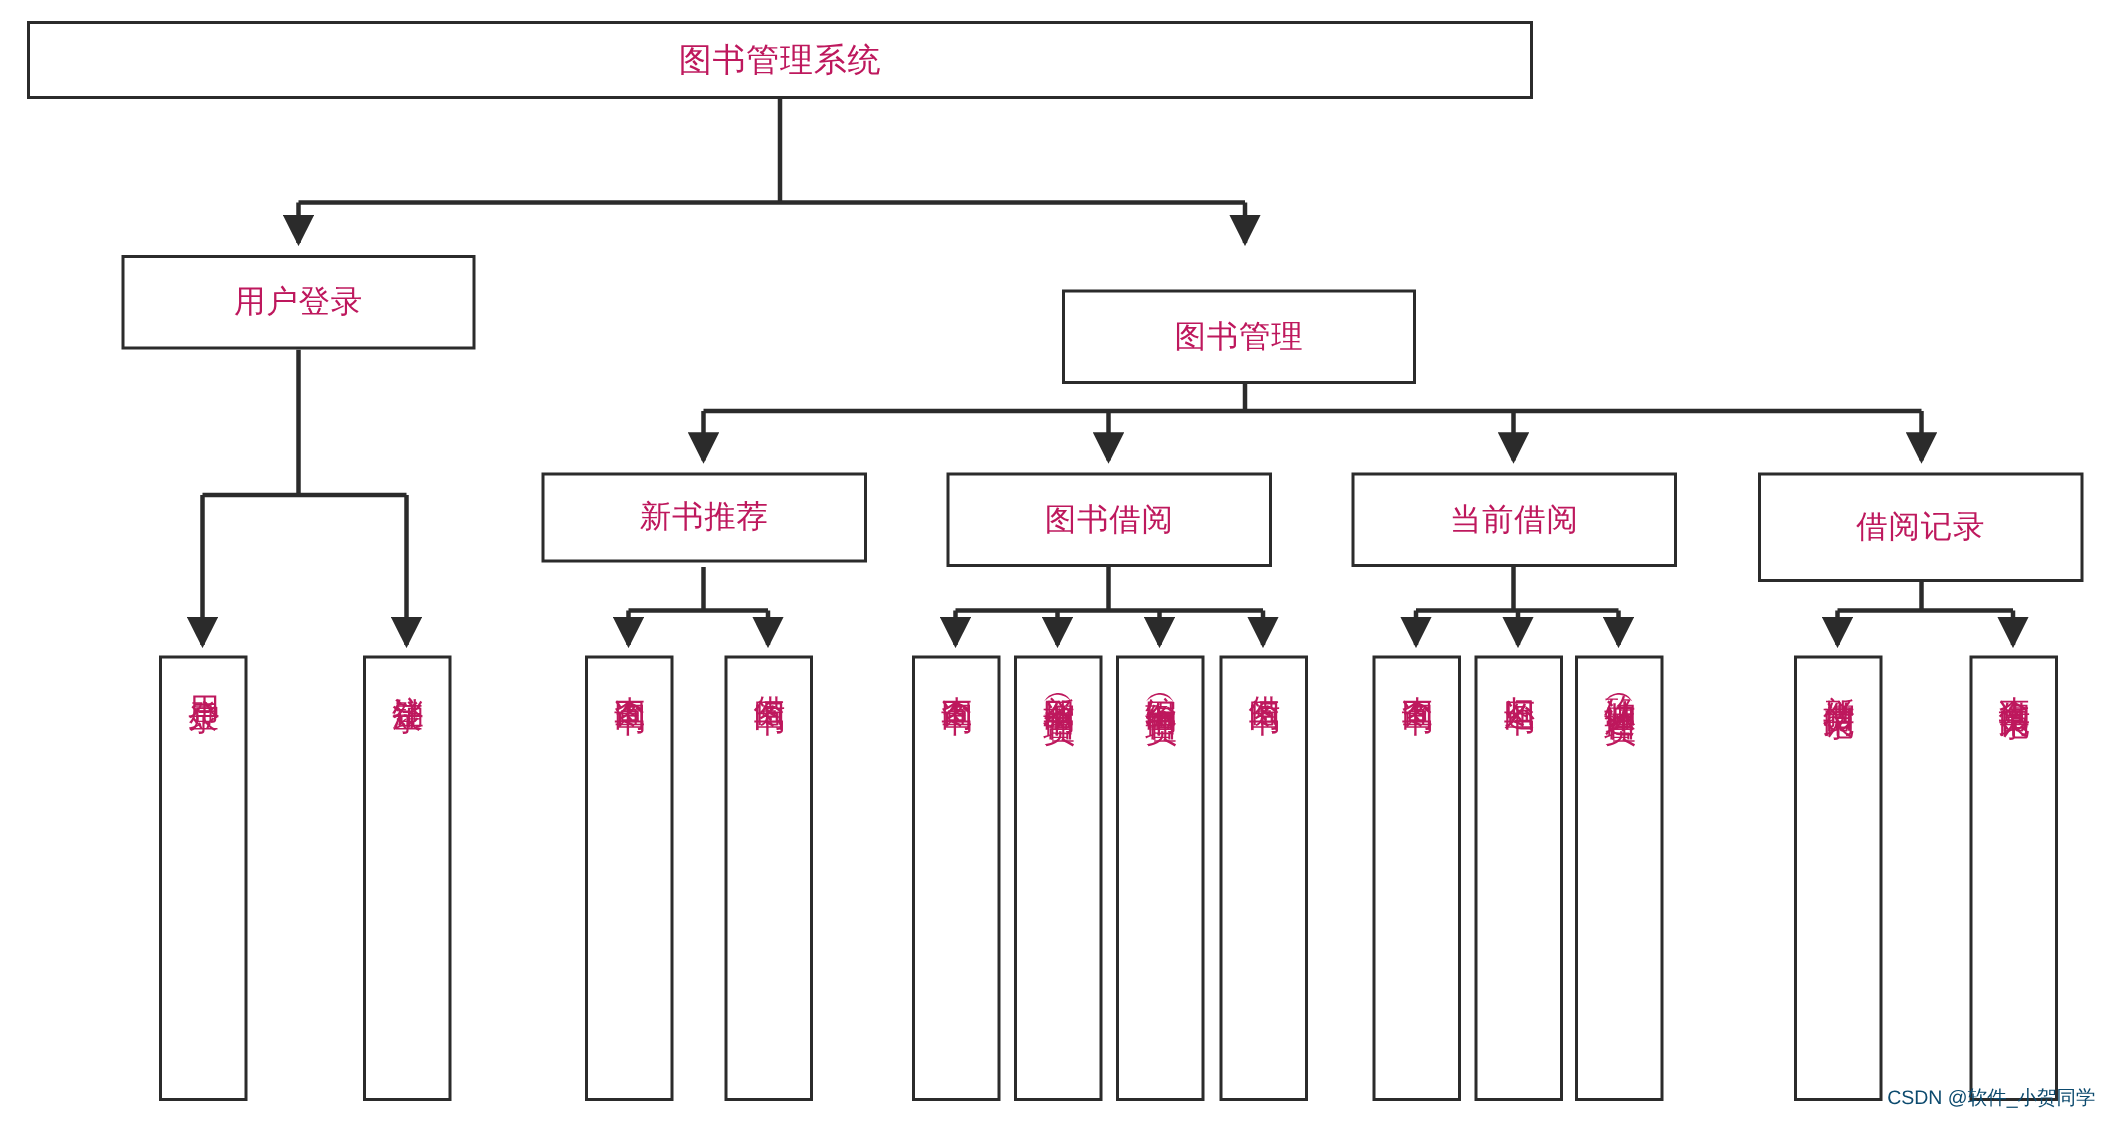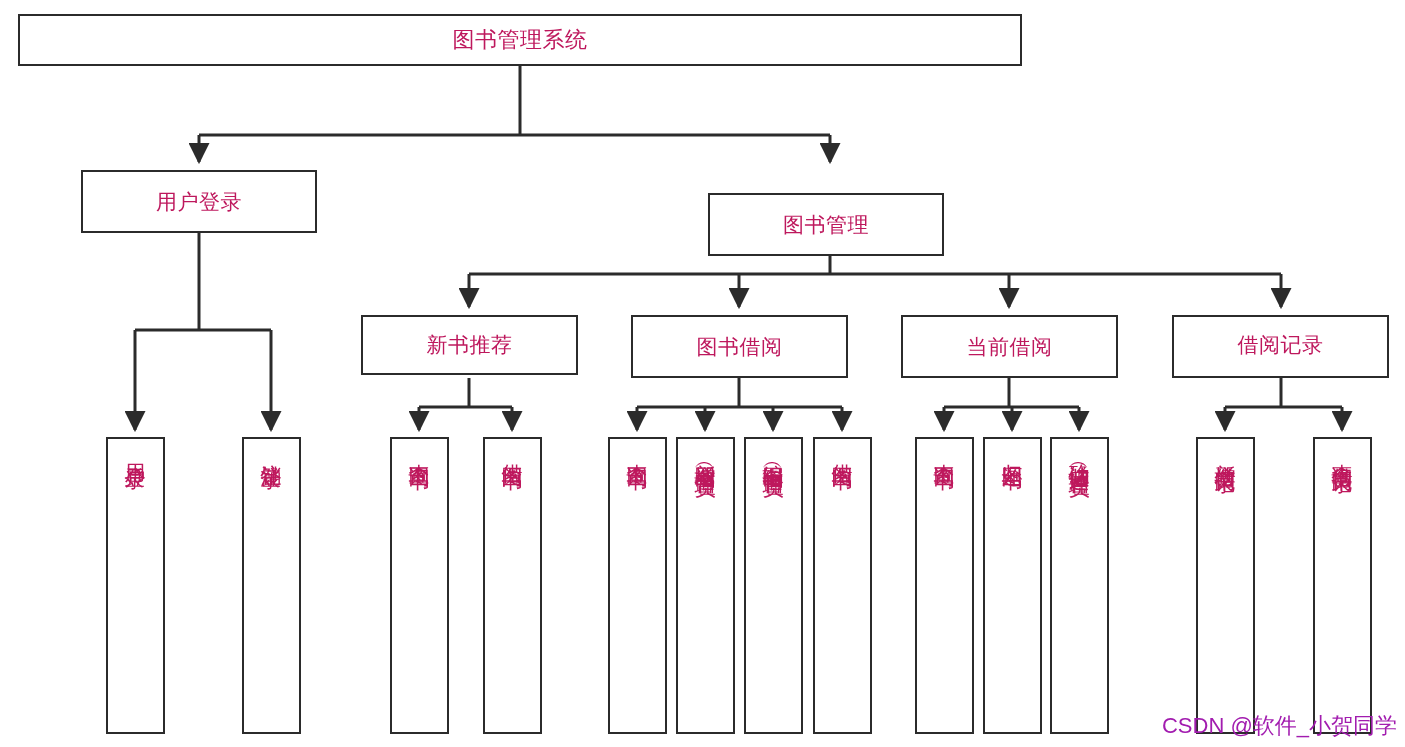--- a/index.html
+++ b/index.html
@@ -55,22 +55,22 @@
     font-size: 21px;
     line-height: 1.0;
     letter-spacing: 2px;
     white-space: nowrap;
   }
   .node.root .node-label { font-size: 22px; }
   .watermark {
     position: absolute;
     right: 8px;
     bottom: 6px;
-    font-size: 22px;
-    color: #a21caf;
+    font-size: 13px;
+    color: #0c4a6e;
     z-index: 5;
     white-space: nowrap;
     font-family: "Liberation Sans", "DejaVu Sans", sans-serif;
   }
 </style>
 </head>
 <body>
 
 <div id="canvas">
 
@@ -137,21 +137,21 @@
 
   <div class="node horizontal" style="left:361px; top:315px; width:217px; height:60px;">
     <span class="node-label">新书推荐</span>
   </div>
   <div class="node horizontal" style="left:901px; top:315px; width:217px; height:63px;">
     <span class="node-label">当前借阅</span>
   </div>
   <div class="node horizontal" style="left:631px; top:315px; width:217px; height:63px;">
     <span class="node-label">图书借阅</span>
   </div>
-  <div class="node horizontal" style="left:1172px; top:315px; width:217px; height:63px;font-family:Liberation Mono, monospace;">
+  <div class="node horizontal" style="left:1172px; top:315px; width:217px; height:73px;">
     <span class="node-label">借阅记录</span>
   </div>
 
   <div class="node vertical" style="left:106px; top:437px; width:59px; height:297px;">
     <span class="node-label">用户登录</span>
   </div>
   <div class="node vertical" style="left:242px; top:437px; width:59px; height:297px;">
     <span class="node-label">注销登录</span>
   </div>
 

